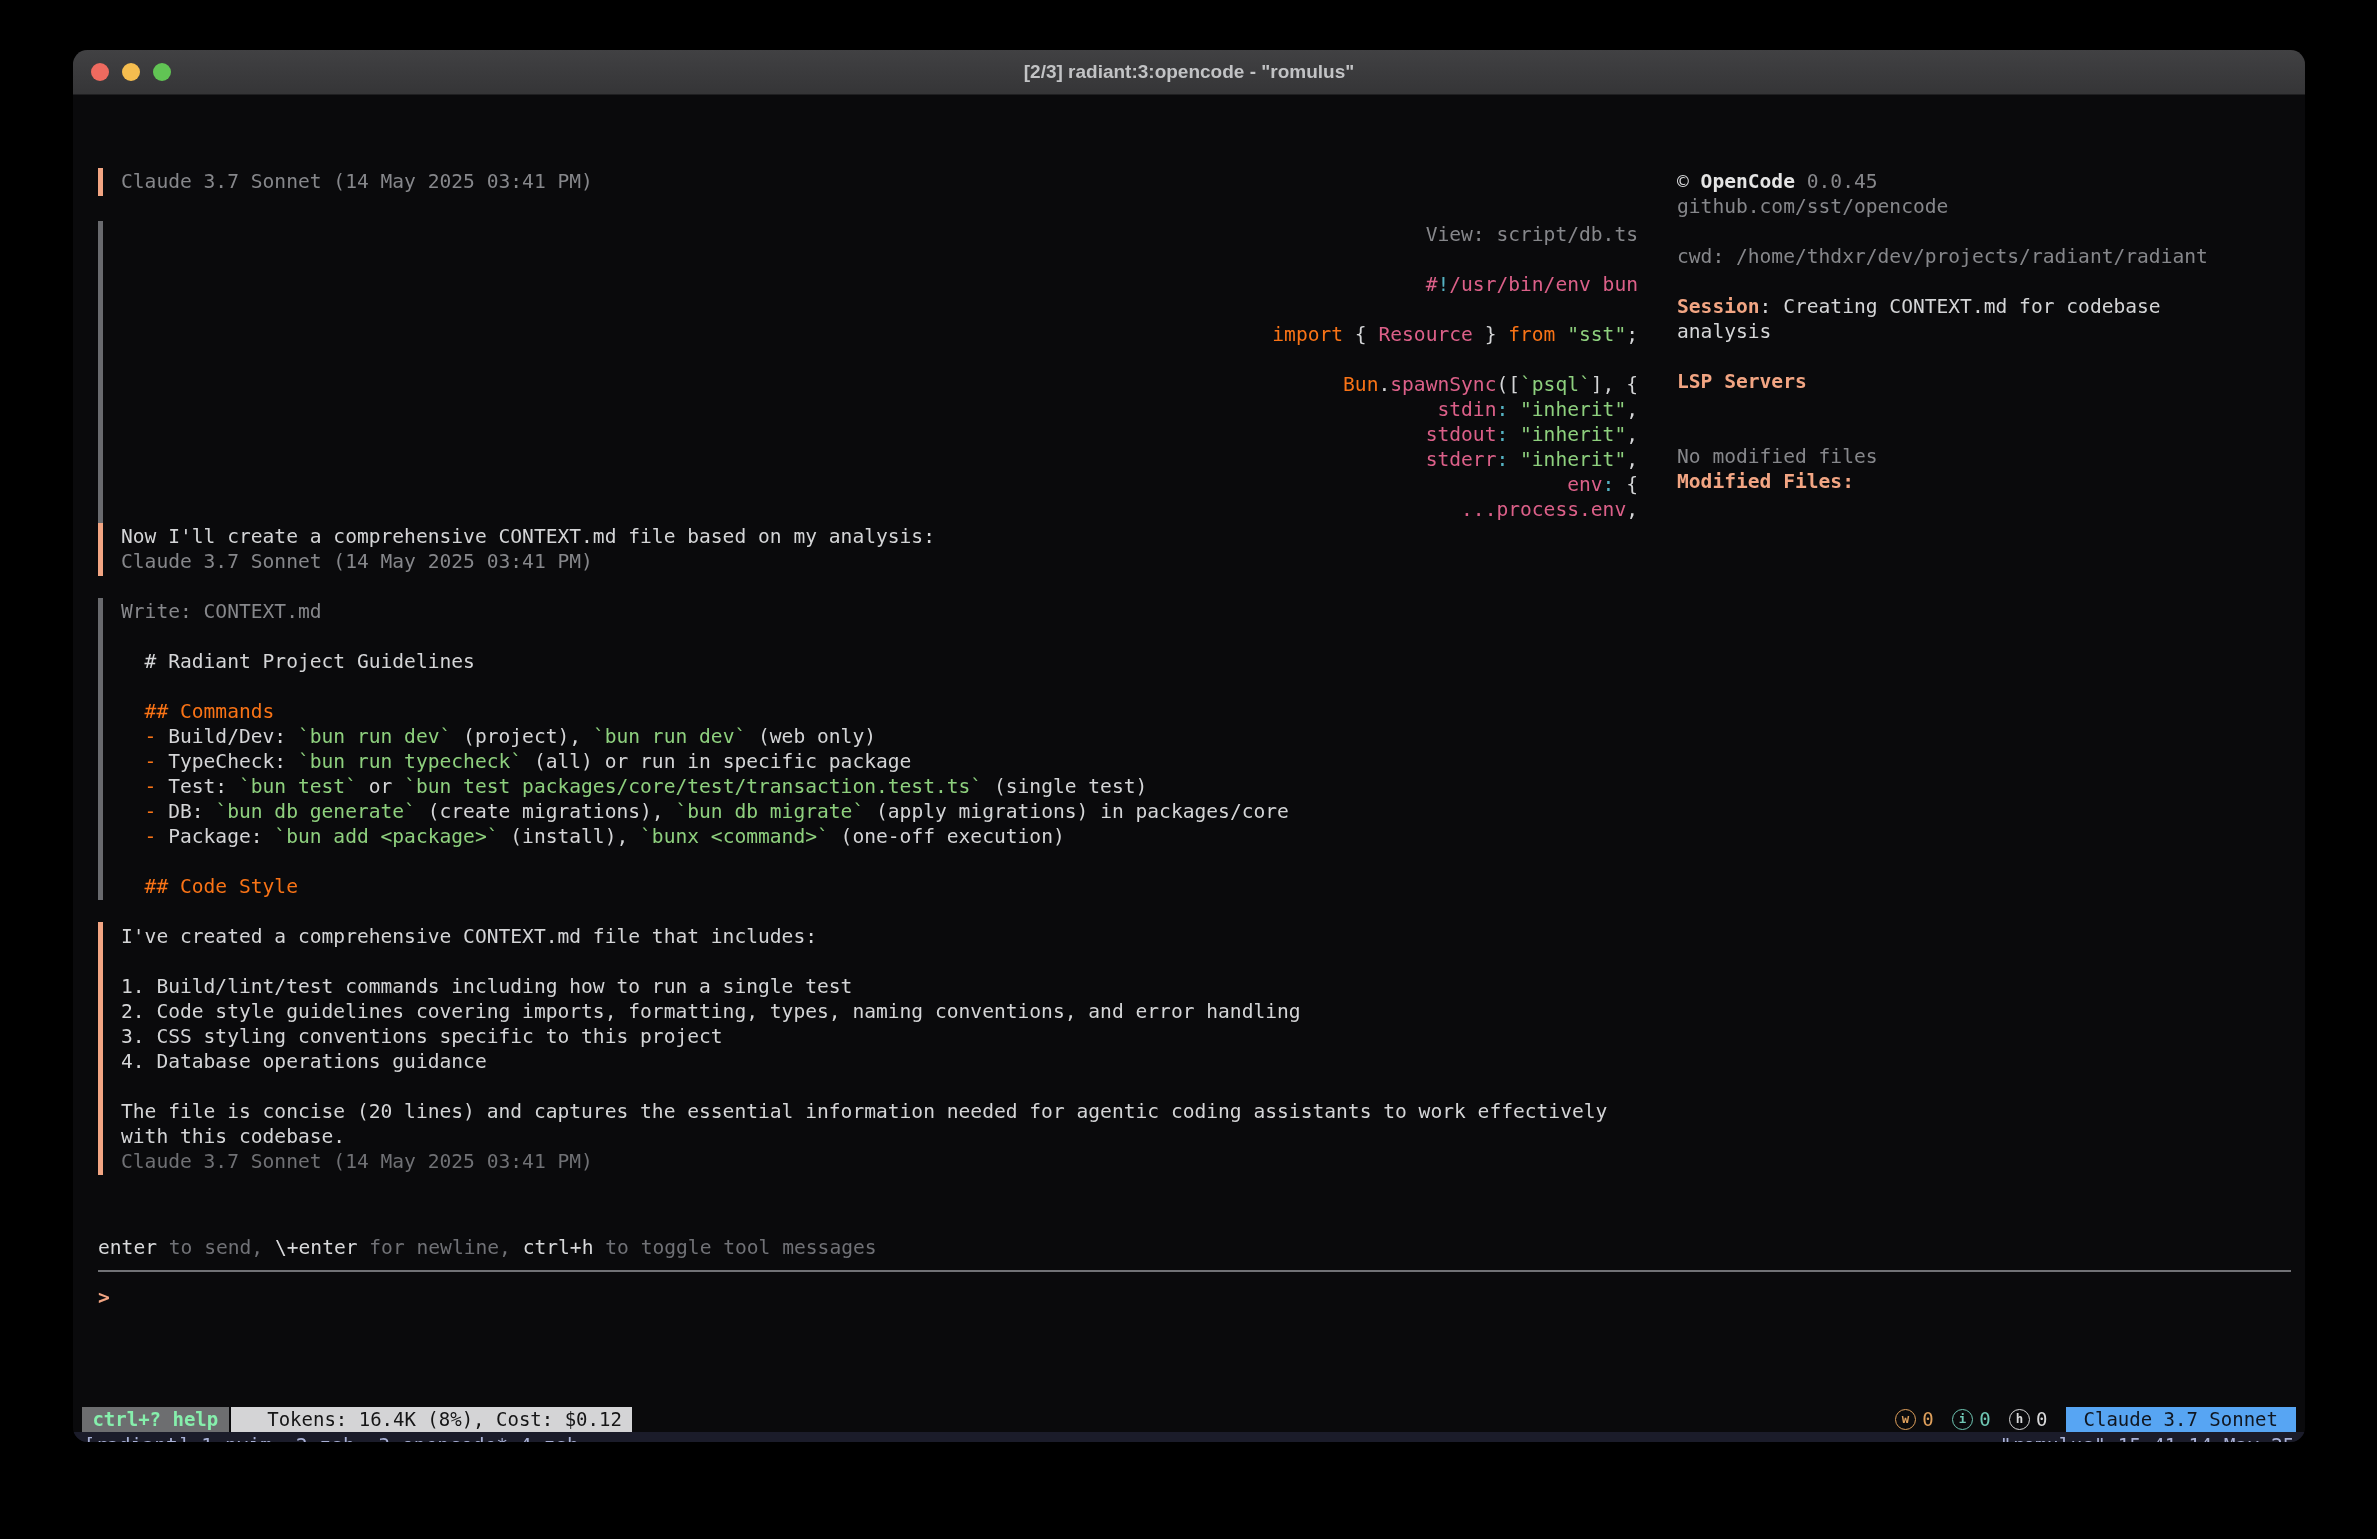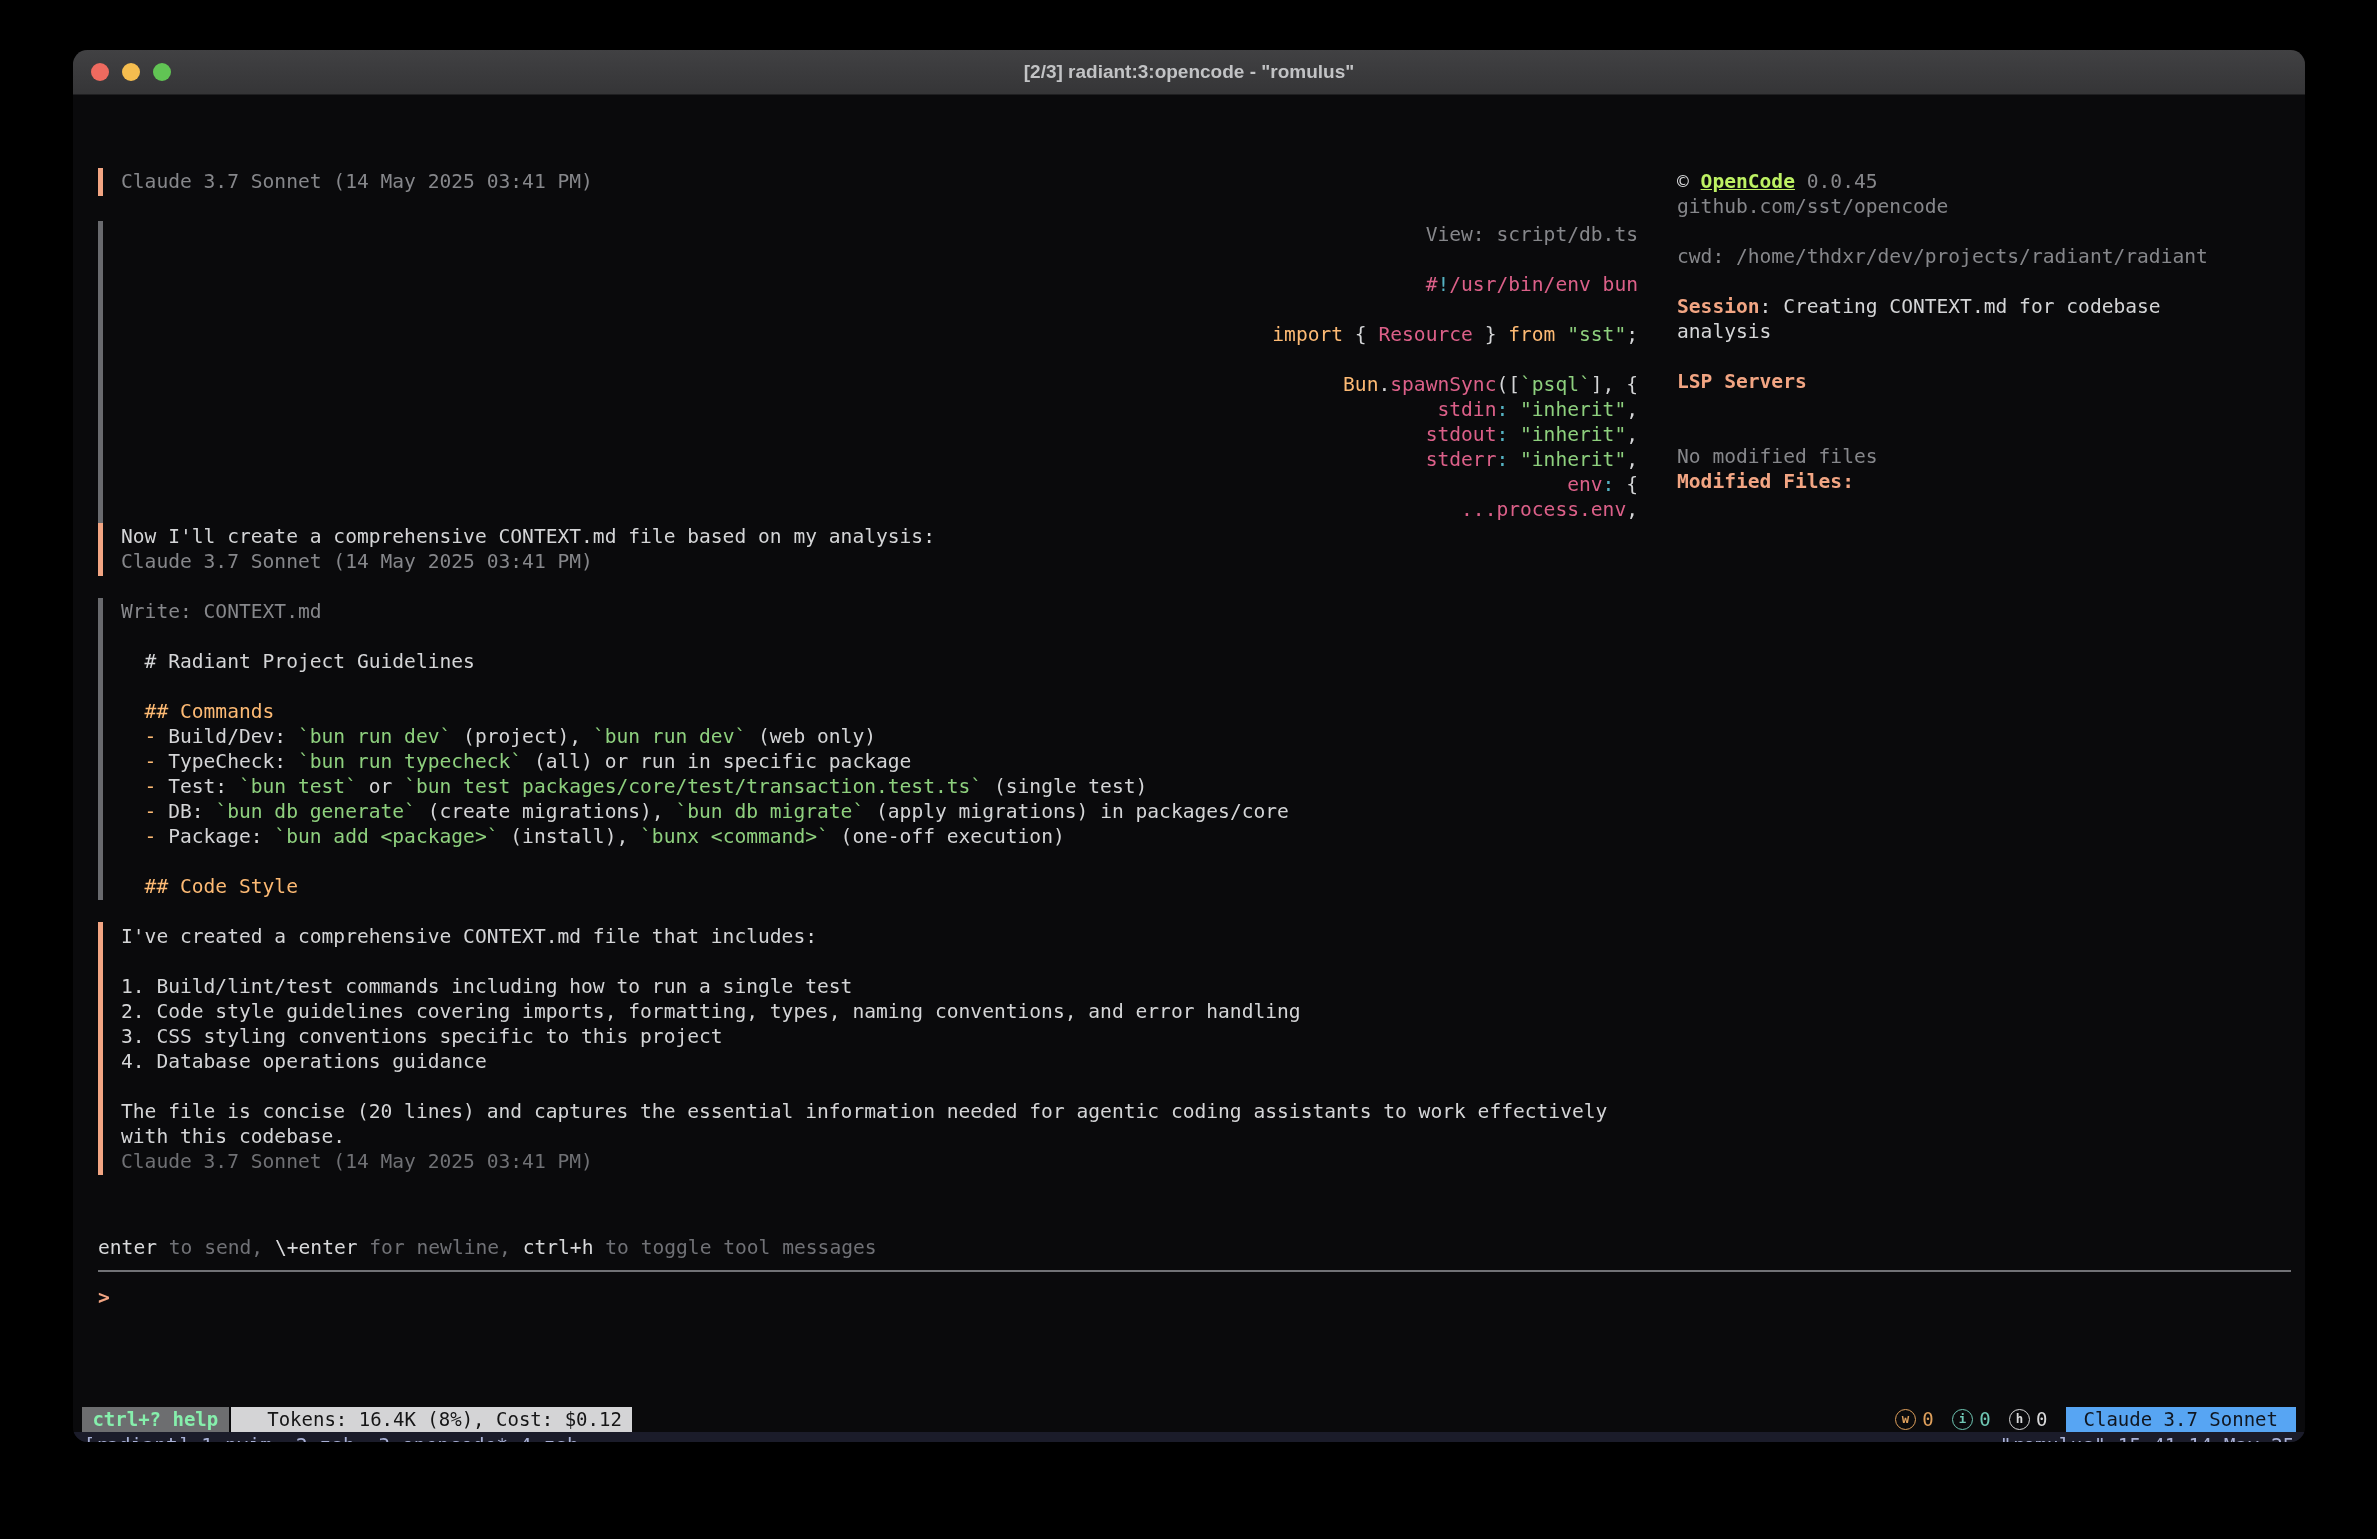--- a/index.html
+++ b/index.html
@@ -15,23 +15,23 @@
   .title{width:100%;text-align:center;line-height:44px;color:#c2c3c5;
          font-family:"Liberation Sans",sans-serif;font-weight:bold;font-size:19px;}
   .lights{position:absolute;left:18px;top:0;height:44px;display:flex;align-items:center;gap:13px;}
   .light{width:18px;height:18px;border-radius:50%;display:inline-block;}
   .l-red{background:#ee6a5f;} .l-yellow{background:#f5bd4f;} .l-green{background:#61c454;}
   
   .content{position:absolute;left:0;top:46px;right:0;bottom:0;background:#0a0a0c;
            font-size:19.6px;line-height:25px;}
   .tline{white-space:pre;height:25px;}
   
-  .c-w{color:#d4d5d7;} .c-wb{color:#bef264;font-weight:bold;text-decoration:underline;}
+  .c-w{color:#d4d5d7;} .c-wb{color:#e5e5e5;font-weight:bold;}
   .c-g{color:#86878b;} .c-dim{color:#707175;}
-  .c-pk{color:#dc6089;} .c-gr{color:#8ed07e;} .c-bl{color:#fdba74;}
+  .c-pk{color:#dc6089;} .c-gr{color:#8ed07e;} .c-bl{color:#f97316;}
   .c-tl{color:#55b2c2;} .c-orb{color:#f2a583;font-weight:bold;}
   .c-hb{color:#d8d9db;font-weight:normal;margin-top:8px;} .c-hg{color:#707176;}
   
   .chat{position:absolute;left:25px;top:72px;width:1540px;}
   .block{border-left:5.2px solid #696a6e;padding:1.3px 0 1.3px 18px;}
   .block.msg{border-left-color:#f2a583;}
   .gap-a{margin-top:25px;text-align:right;} .gap-b{} .gap-c{margin-top:22px;}
   
   .rpanel{position:absolute;left:1604px;top:73px;width:620px;}
   

